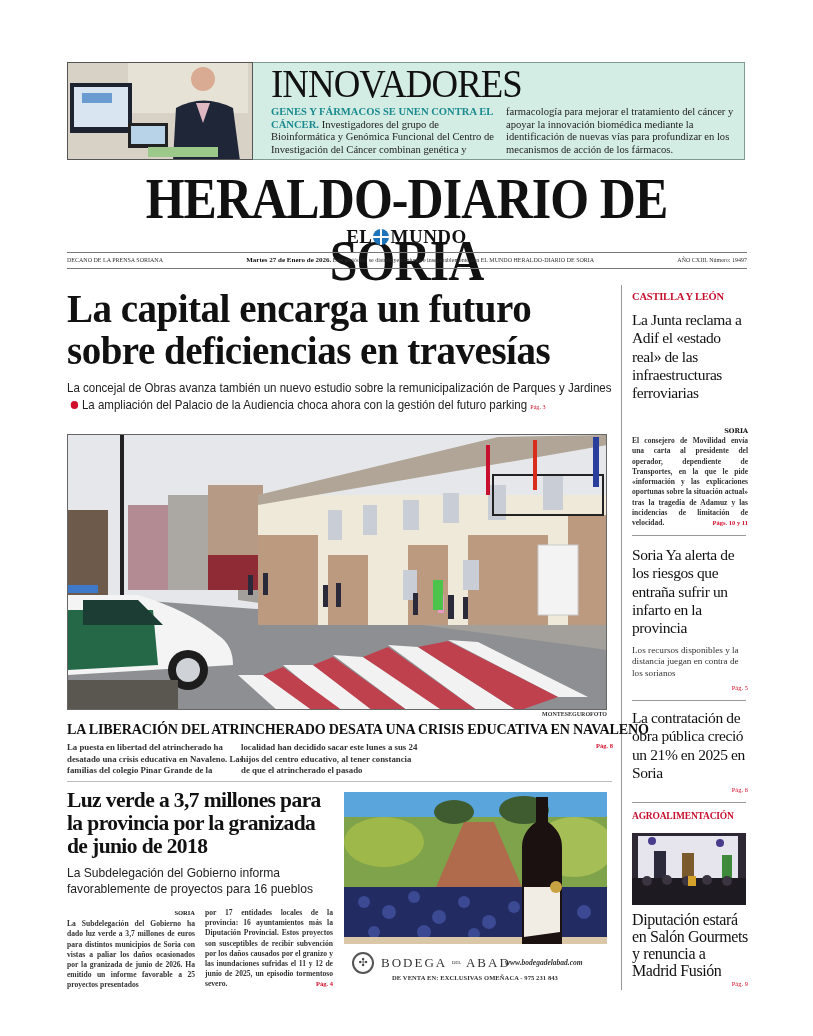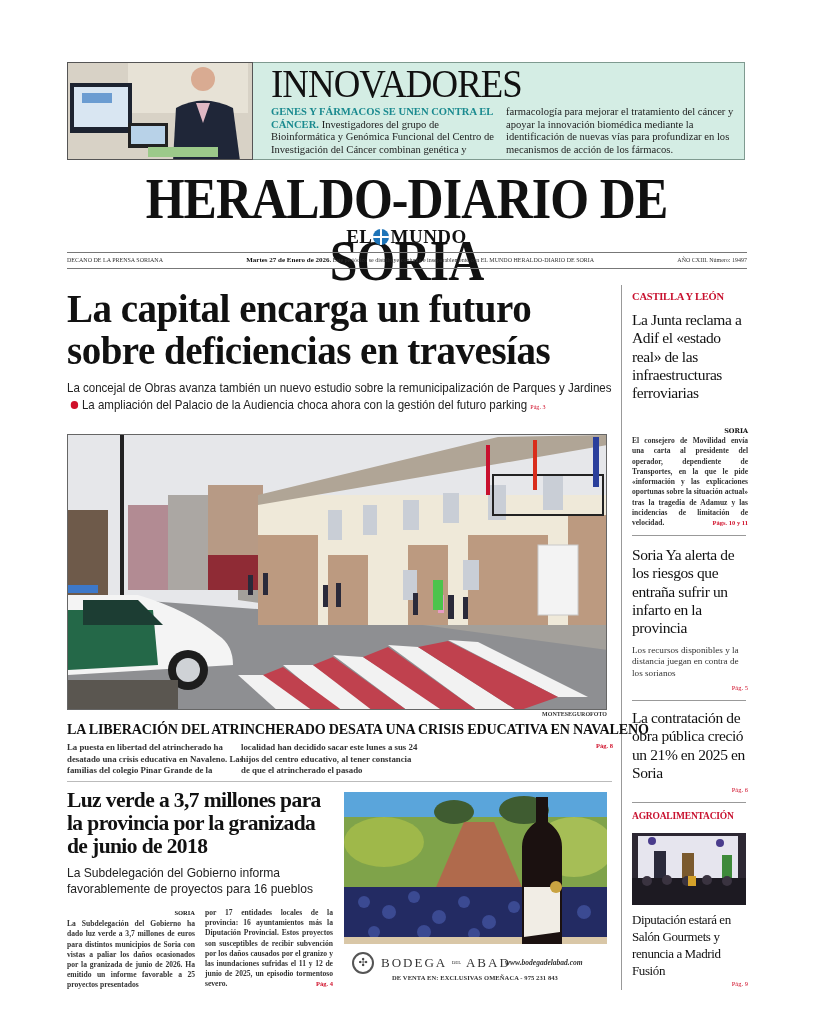--- a/index.html
+++ b/index.html
@@ -282,14 +282,14 @@
     <g fill="#3a3340">
         <circle cx="15" cy="48" r="5"></circle>
         <circle cx="35" cy="47" r="5"></circle>
         <circle cx="55" cy="48" r="5"></circle>
         <circle cx="75" cy="47" r="5"></circle>
         <circle cx="95" cy="48" r="5"></circle>
       </g>
     <rect x="56" y="43" width="8" height="10" fill="#d4a12a"></rect>
   </svg>
 </div>
-<div class="abs rc rc-headline" style="top:911px;font-size:13px;line-height:17px;">Diputación estará en Salón Gourmets y renuncia a Madrid Fusión</div>
+<div class="abs rc rc-headline" style="top:911px;font-size:16px;line-height:17px;">Diputación estará en Salón Gourmets y renuncia a Madrid Fusión</div>
 <div class="abs rc pag-right" style="top:980px;">Pág. 9</div>
 
 </body></html>

